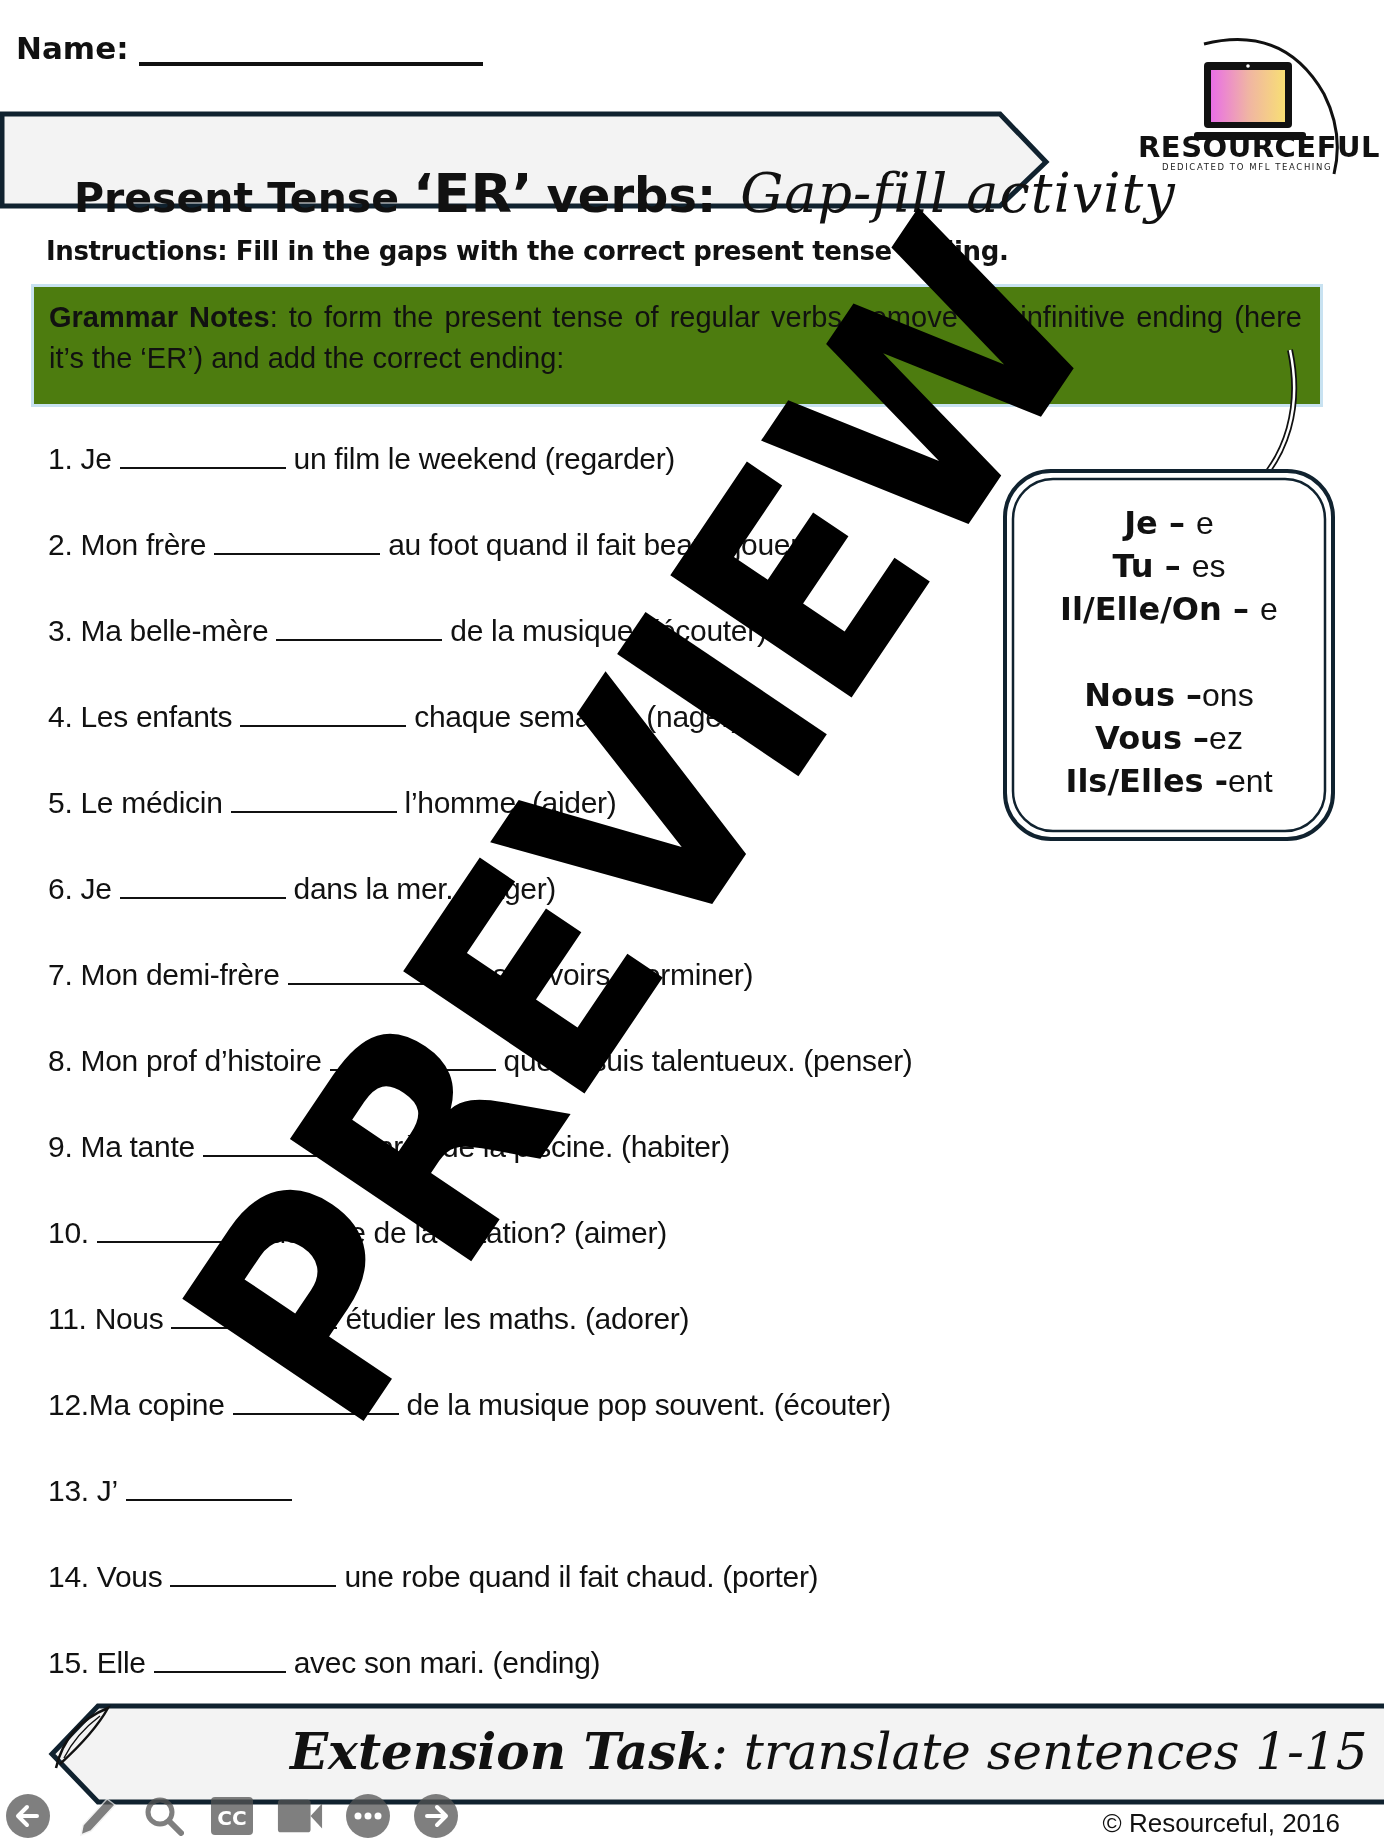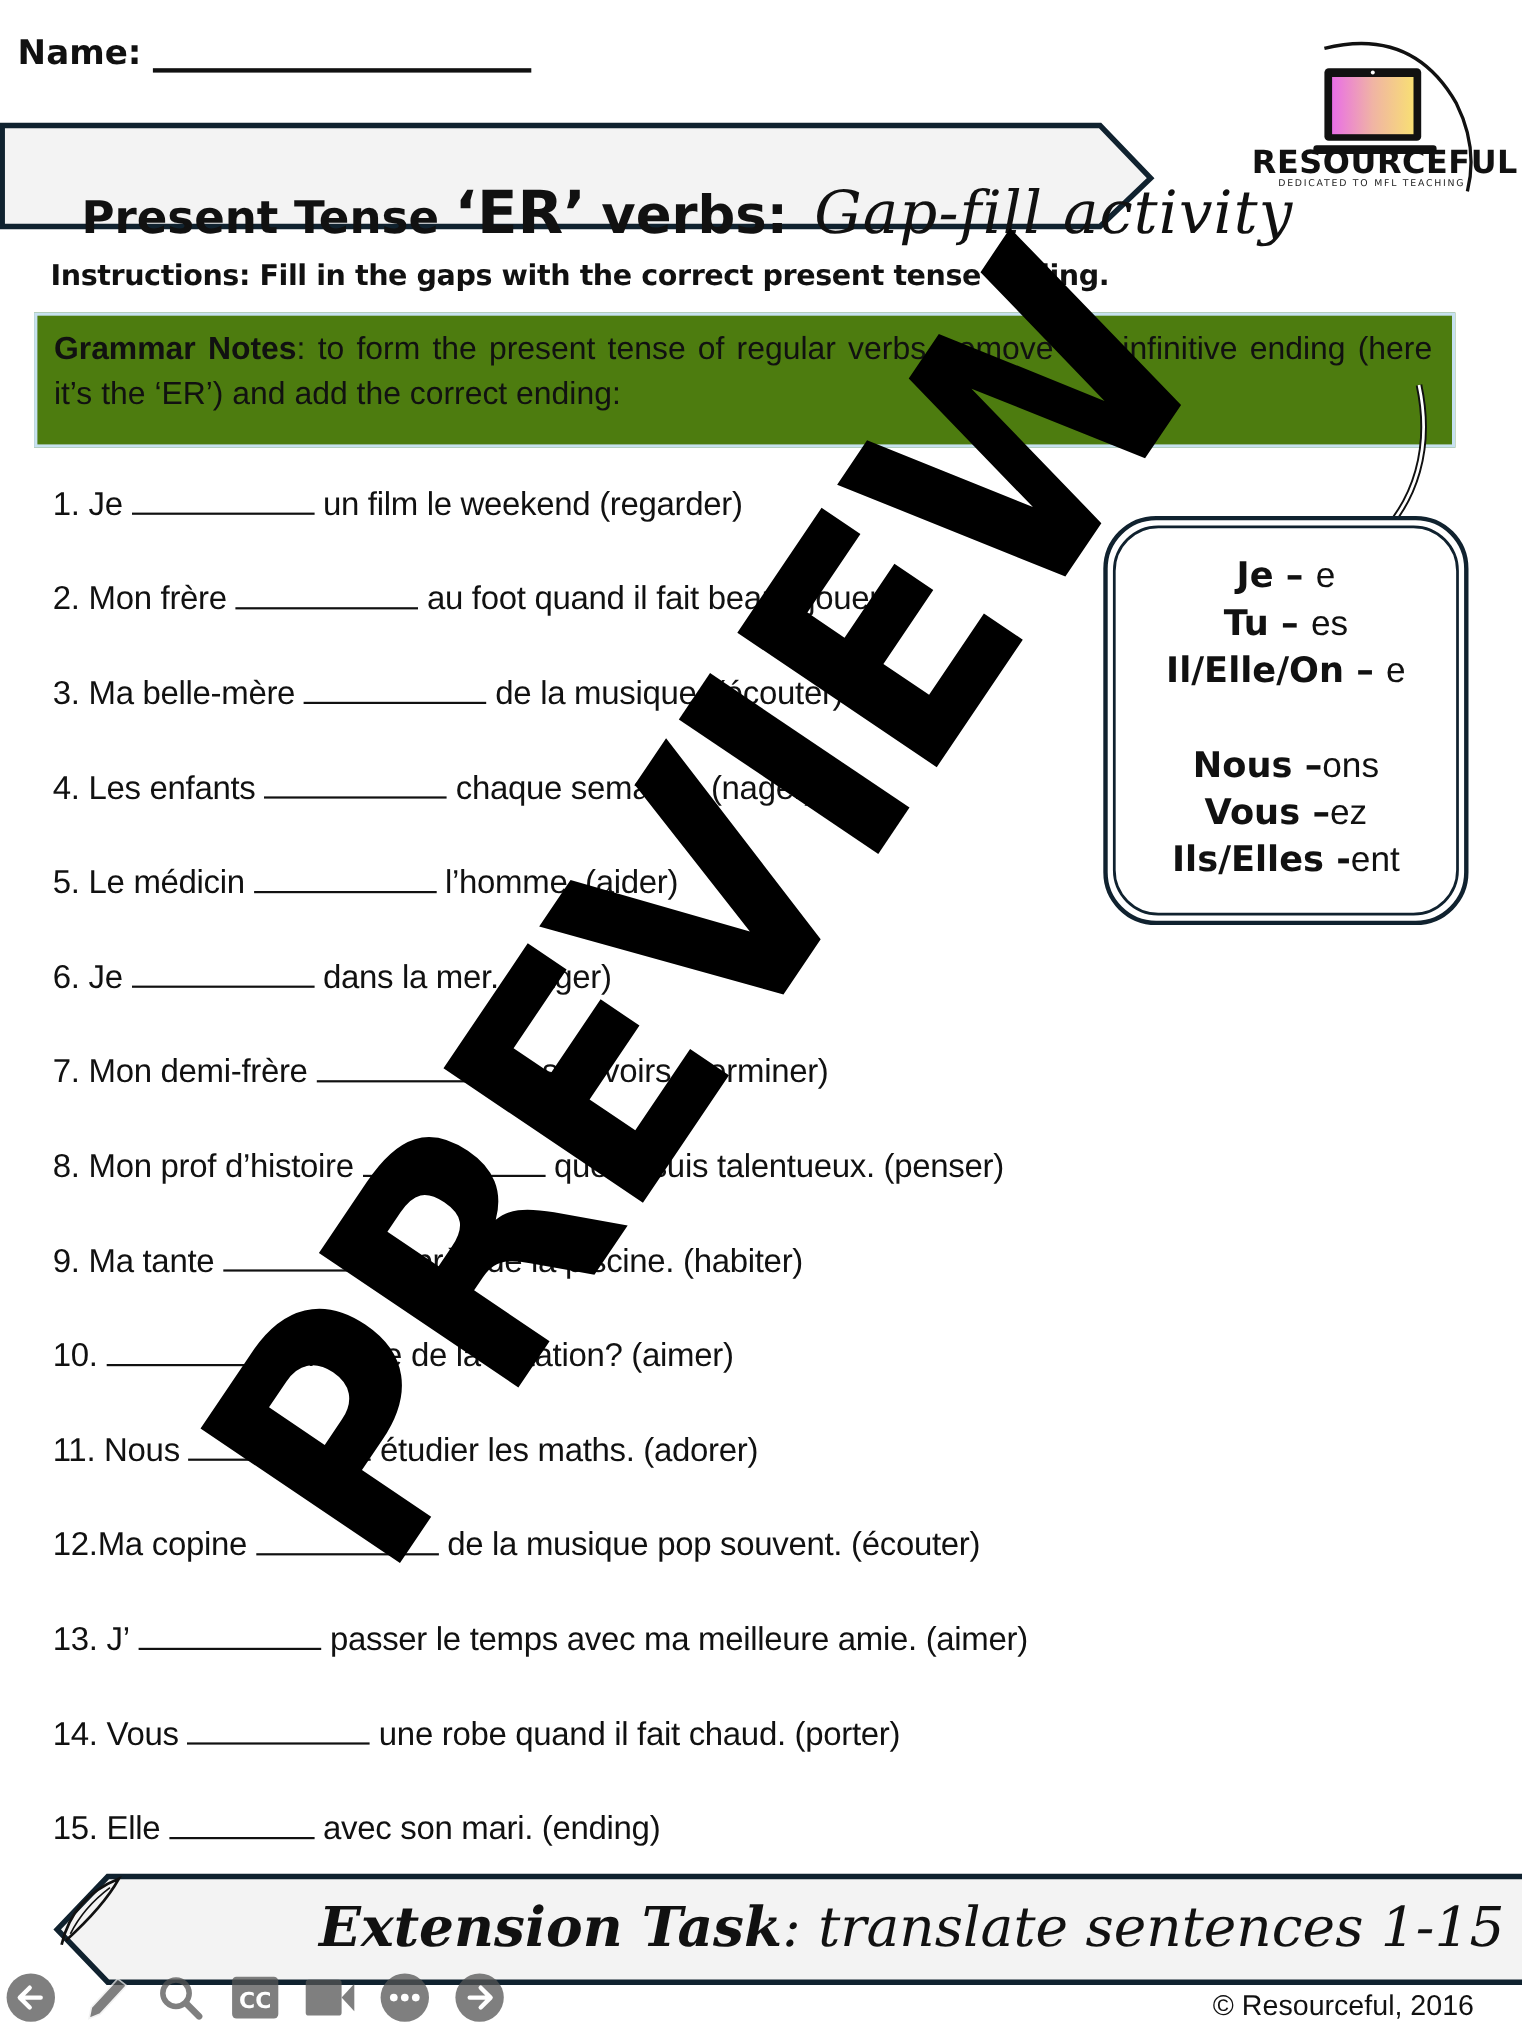--- a/index.html
+++ b/index.html
@@ -124,21 +124,21 @@
       <span class="gap short" style="margin-right:0"></span>
       <span>-vous faire de la natation? (aimer)</span>
     </div>
   <div class="ex"><span>11.</span>&nbsp;<span>Nous</span><span class="gap"></span><span>étudier les maths. (adorer)</span></div>
   <div class="ex">
       <span>12.</span>
       <span>Ma copine</span>
       <span class="gap"></span>
       <span>de la musique pop souvent. (écouter)</span>
     </div>
-  <div class="ex"><span>13.</span>&nbsp;<span>J’</span><span class="gap"></span><span>passer le temps avec ma meilleure amie. (aimer)</span></div>
+  <div class="ex"><span>13.</span>&nbsp;<span>J’</span><span class="gap"></span></div>
   <div class="ex"><span>14.</span>&nbsp;<span>Vous</span><span class="gap"></span><span>une robe quand il fait chaud. (porter)</span></div>
   <div class="ex"><span>15.</span>&nbsp;<span>Elle</span><span class="gap short"></span><span>avec son mari. (ending)</span></div>
 </div>
 
 <div class="endings">
   <svg width="334" height="374" viewBox="0 0 334 374">
     <rect x="3" y="3" width="328" height="368" rx="46" fill="#fff" stroke="#10222f" stroke-width="4"></rect>
     <rect x="11" y="11" width="312" height="352" rx="40" fill="none" stroke="#10222f" stroke-width="2.5"></rect>
   </svg>
   <div class="endings-list">

